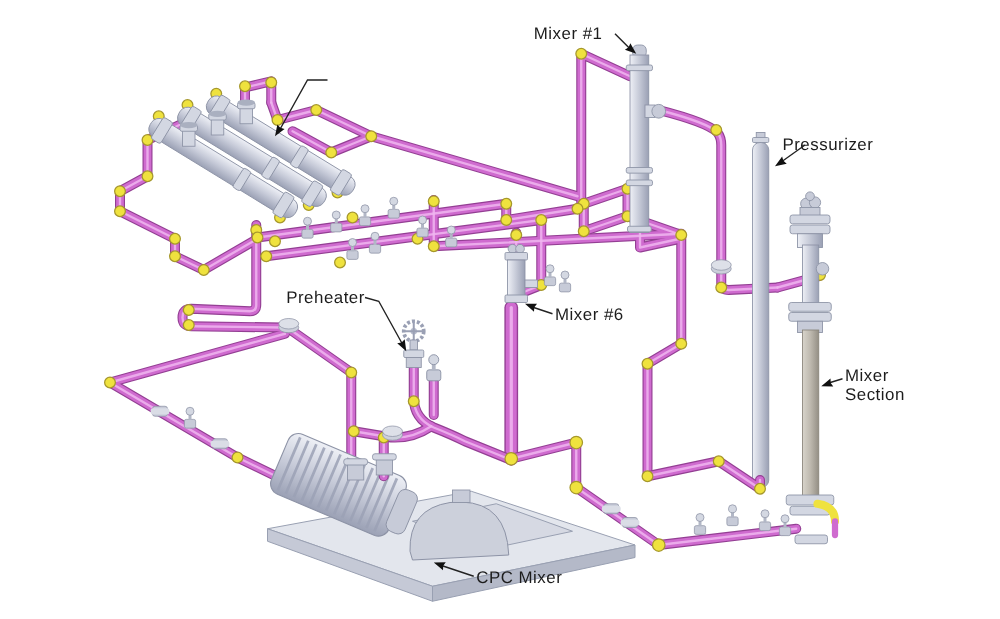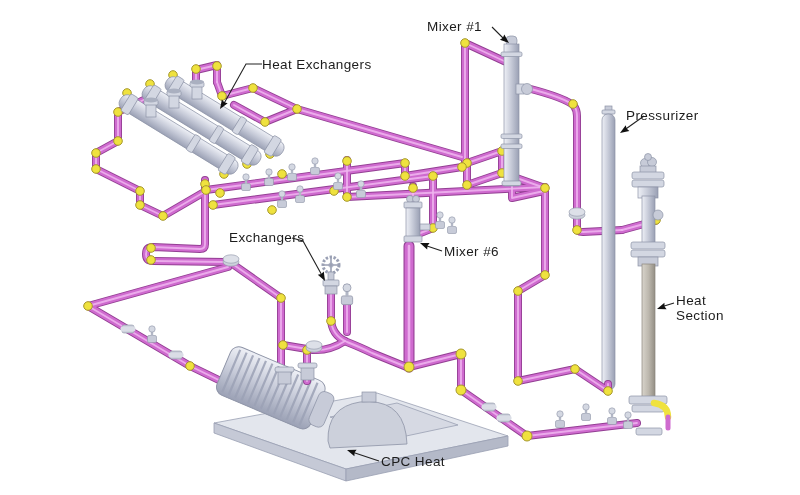--- a/index.html
+++ b/index.html
@@ -383,22 +383,21 @@
         <path d="M0,0 L-9,3.4 L-8,0 L-9,-3.4 Z" transform="translate(509,43) rotate(40)" class="arrowhead"></path>
         <path d="M0,0 L-9,3.4 L-8,0 L-9,-3.4 Z" transform="translate(620,133) rotate(147)" class="arrowhead"></path>
         <path d="M0,0 L-9,3.4 L-8,0 L-9,-3.4 Z" transform="translate(325,281) rotate(62)" class="arrowhead"></path>
         <path d="M0,0 L-9,3.4 L-8,0 L-9,-3.4 Z" transform="translate(420,243) rotate(201)" class="arrowhead"></path>
         <path d="M0,0 L-9,3.4 L-8,0 L-9,-3.4 Z" transform="translate(657,309) rotate(161)" class="arrowhead"></path>
         <path d="M0,0 L-9,3.4 L-8,0 L-9,-3.4 Z" transform="translate(347,450) rotate(199)" class="arrowhead"></path>
       </g>
   </svg>
 
   <div class="diagram-label" style="left:427px;top:19px">Mixer #1</div>
-  <div class="diagram-label" style="left:262px;top:57px">Heat Exchangers</div>
   <div class="diagram-label" style="left:626px;top:108px">Pressurizer</div>
-  <div class="diagram-label" style="left:229px;top:230px">Exchangers</div>
+  <div class="diagram-label" style="left:229px;top:230px">Preheater</div>
   <div class="diagram-label" style="left:444px;top:244px">Mixer #6</div>
   <div class="diagram-label" style="left:676px;top:293px">
-    <span style="display:block">Heat</span>
+    <span style="display:block">Mixer</span>
     <span style="display:block">Section</span>
   </div>
-  <div class="diagram-label" style="left:381px;top:454px">CPC Heat</div>
+  <div class="diagram-label" style="left:381px;top:454px">CPC Mixer</div>
 </div>
 
 </body></html>

